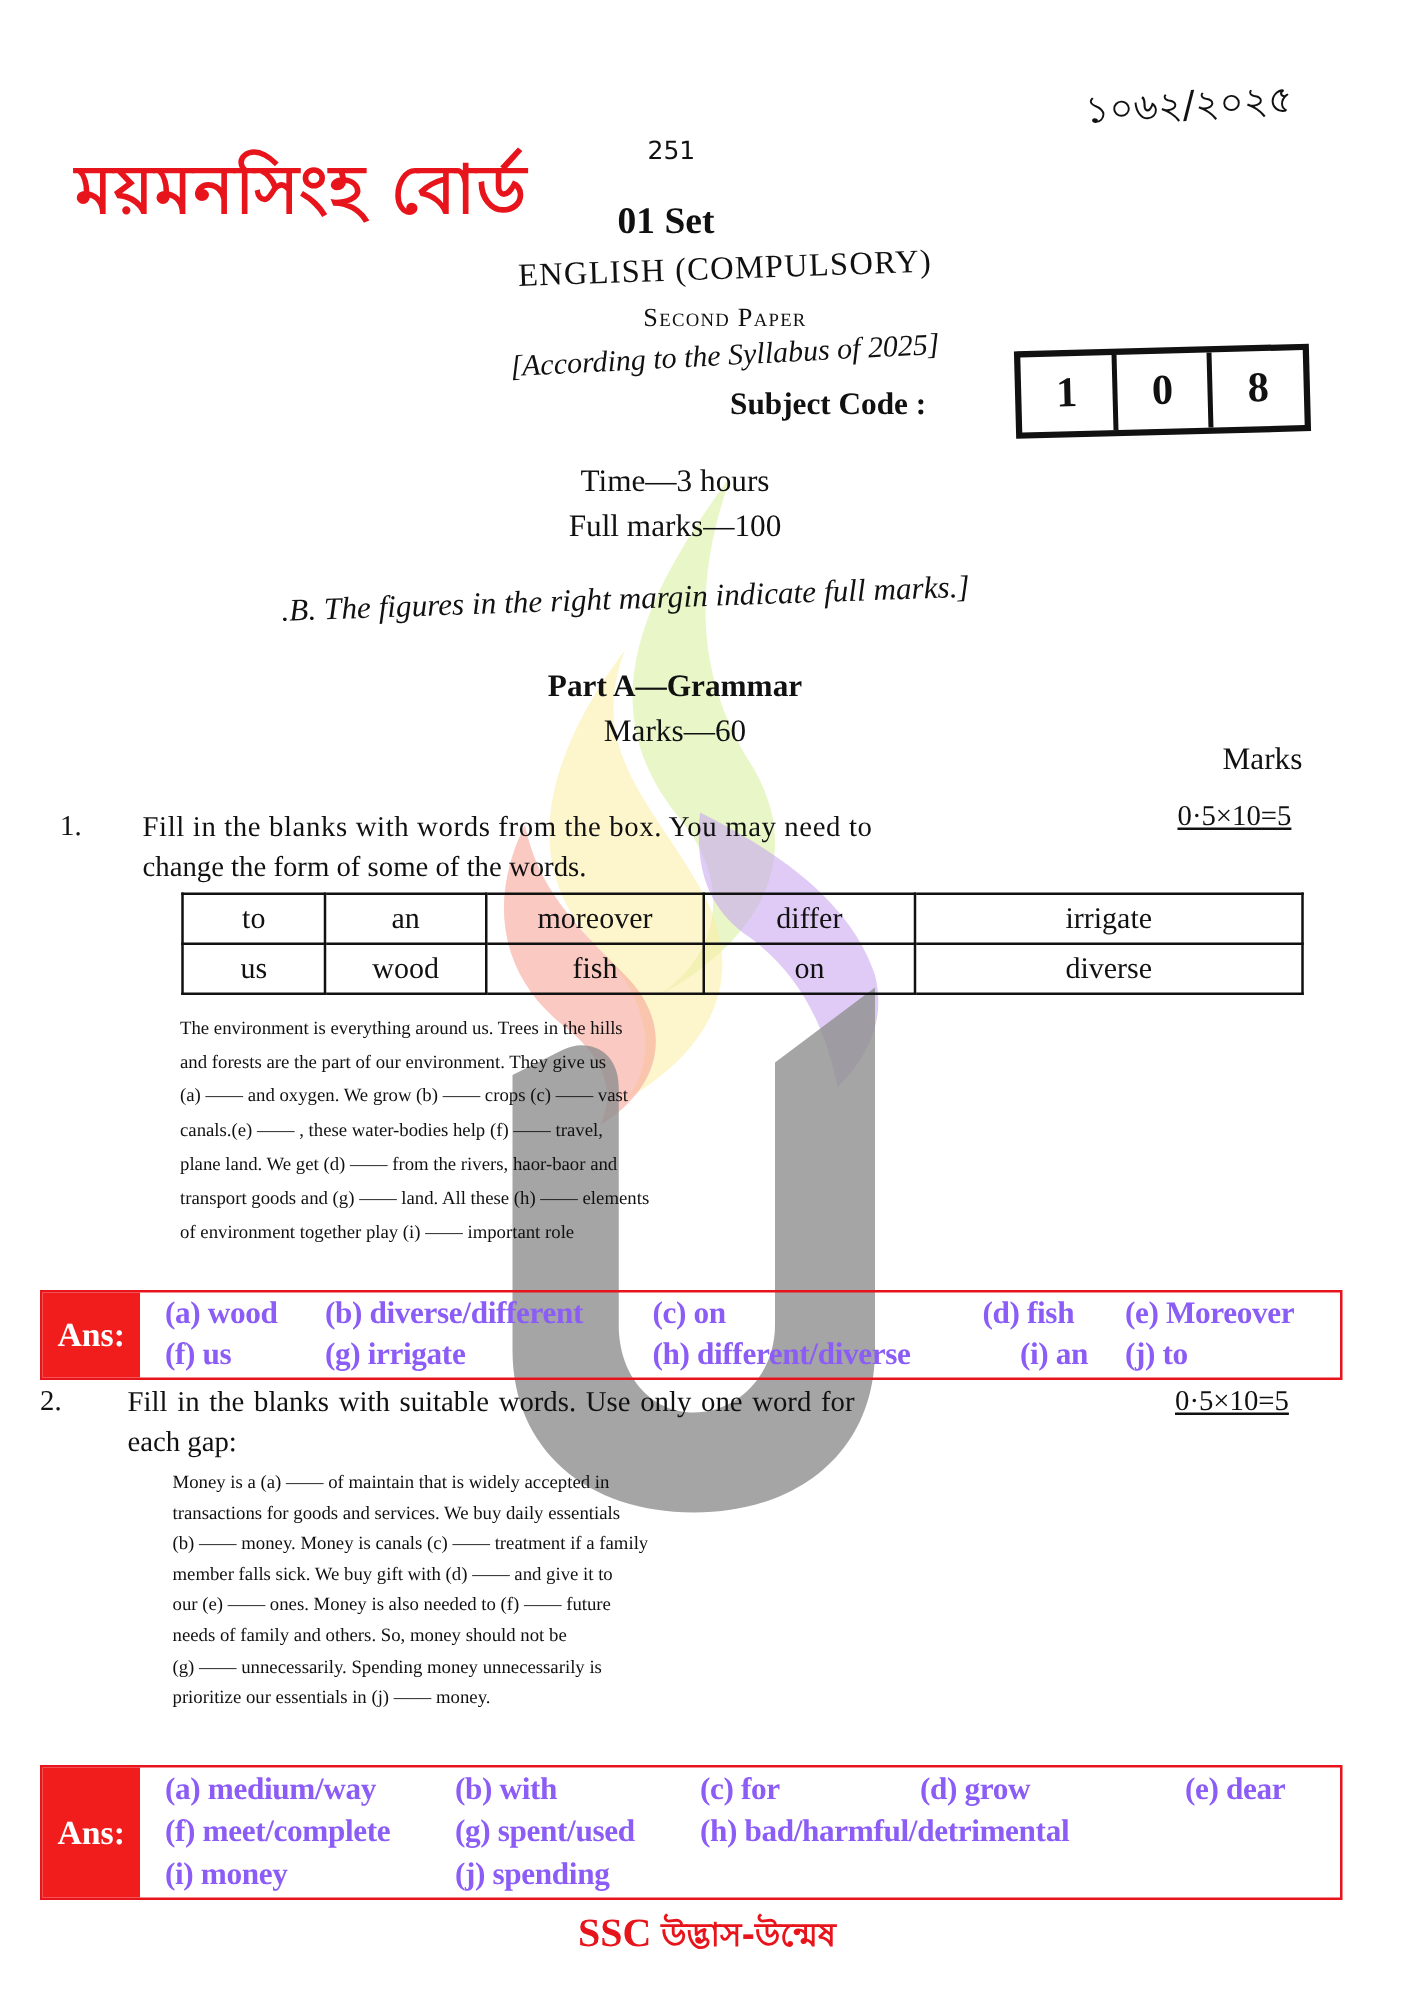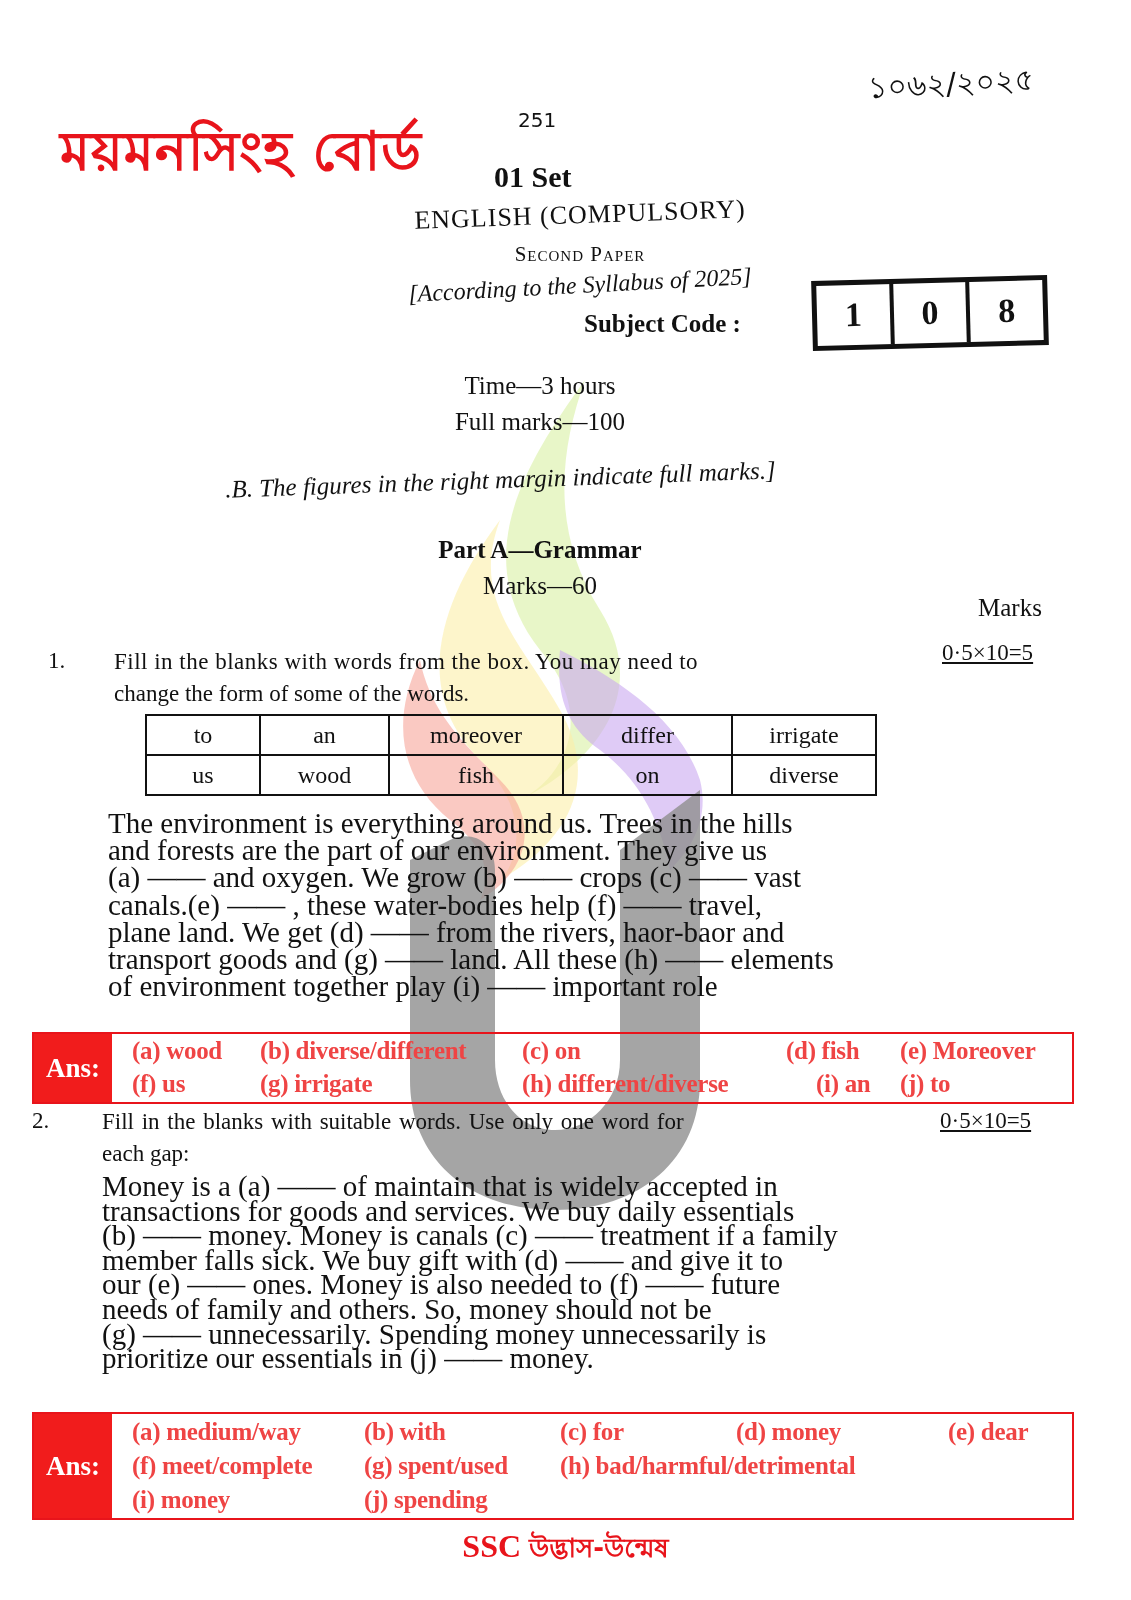--- a/index.html
+++ b/index.html
@@ -33,36 +33,36 @@
   .time { top: 372px; font-size: 25px; }
   .fullmarks { top: 408px; font-size: 25px; }
   .note { left: 225px; top: 466px; font-size: 25px; font-style: italic; transform: rotate(-2deg); }
   .part-title { top: 536px; font-size: 25px; font-weight: bold; }
   .part-marks { top: 572px; font-size: 25px; }
   .marks-head { left: 978px; top: 594px; font-size: 25px; }
   .qnum { font-size: 23px; }
   .qtext { font-size: 23px; line-height: 32px; }
   .qmarks { font-size: 23px; text-decoration: underline; }
   table.wordbox {
-    position: absolute; left: 145px; top: 714px; width: 732px; border-collapse: collapse; z-index: 1;
+    position: absolute; left: 145px; top: 714px; width: 898px; border-collapse: collapse; z-index: 1;
   }
   table.wordbox td {
     border: 2px solid #111; text-align: center; font-size: 24px; height: 38px; padding: 0 6px;
   }
-  .para { font-size: 29px; line-height: 27.2px; text-align: justify; text-align-last: left; }
+  .para { font-size: 15px; line-height: 27.2px; text-align: justify; text-align-last: left; margin-left: 36px; }
   .ans-box {
     position: absolute; left: 32px; width: 1042px; border: 2px solid #e8141b; z-index: 1; display: flex; box-sizing: border-box;
   }
   .ans-label {
     background: #f11c1c; color: #fff; font-weight: bold; font-size: 27px; width: 78px;
     display: flex; align-items: center; justify-content: center; font-family: "Liberation Serif", serif;
   }
   .ans-grid { position: relative; flex: 1; }
   .ans-item {
-    position: absolute; color: #ef4444; font-weight: bold; font-size: 25px; white-space: nowrap;
+    position: absolute; color: #8b5cf6; font-weight: bold; font-size: 25px; white-space: nowrap;
     font-family: "Liberation Serif", serif; letter-spacing: -0.3px;
   }
   .footer { left: 0; width: 1131px; top: 1528px; text-align: center; color: #e8141b; font-weight: bold; font-size: 32px; }
   .footer .bn { font-family: "DejaVu Sans", sans-serif; font-size: 26px; }
 </style>
 </head>
 <body>
 
 <svg class="wm" style="left:0;top:0" width="1131" height="1600" viewBox="0 0 1131 1600">
 
@@ -163,21 +163,21 @@
   <div>(g) —— unnecessarily. Spending money unnecessarily is</div>
   <div>prioritize our essentials in (j) —— money.</div>
 </div>
 
 <div class="ans-box" style="top:1412px;height:108px">
   <div class="ans-label">Ans:</div>
   <div class="ans-grid">
     <div class="ans-item" style="left:20px;top:4px">(a) medium/way</div>
     <div class="ans-item" style="left:252px;top:4px">(b) with</div>
     <div class="ans-item" style="left:448px;top:4px">(c) for</div>
-    <div class="ans-item" style="left:624px;top:4px">(d) money</div>
+    <div class="ans-item" style="left:624px;top:4px">(d) grow</div>
     <div class="ans-item" style="left:836px;top:4px">(e) dear</div>
     <div class="ans-item" style="left:20px;top:38px">(f) meet/complete</div>
     <div class="ans-item" style="left:252px;top:38px">(g) spent/used</div>
     <div class="ans-item" style="left:448px;top:38px">(h) bad/harmful/detrimental</div>
     <div class="ans-item" style="left:20px;top:72px">(i) money</div>
     <div class="ans-item" style="left:252px;top:72px">(j) spending</div>
   </div>
 </div>
 
 <div class="content footer">

